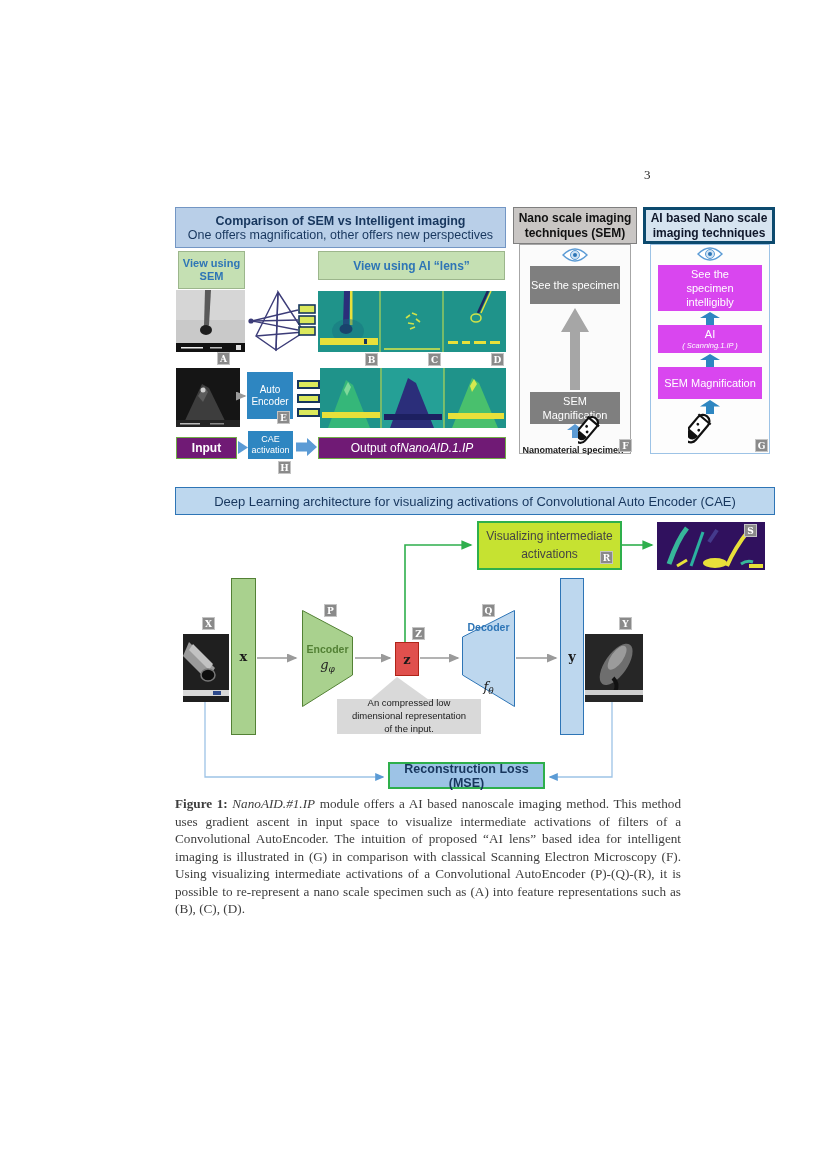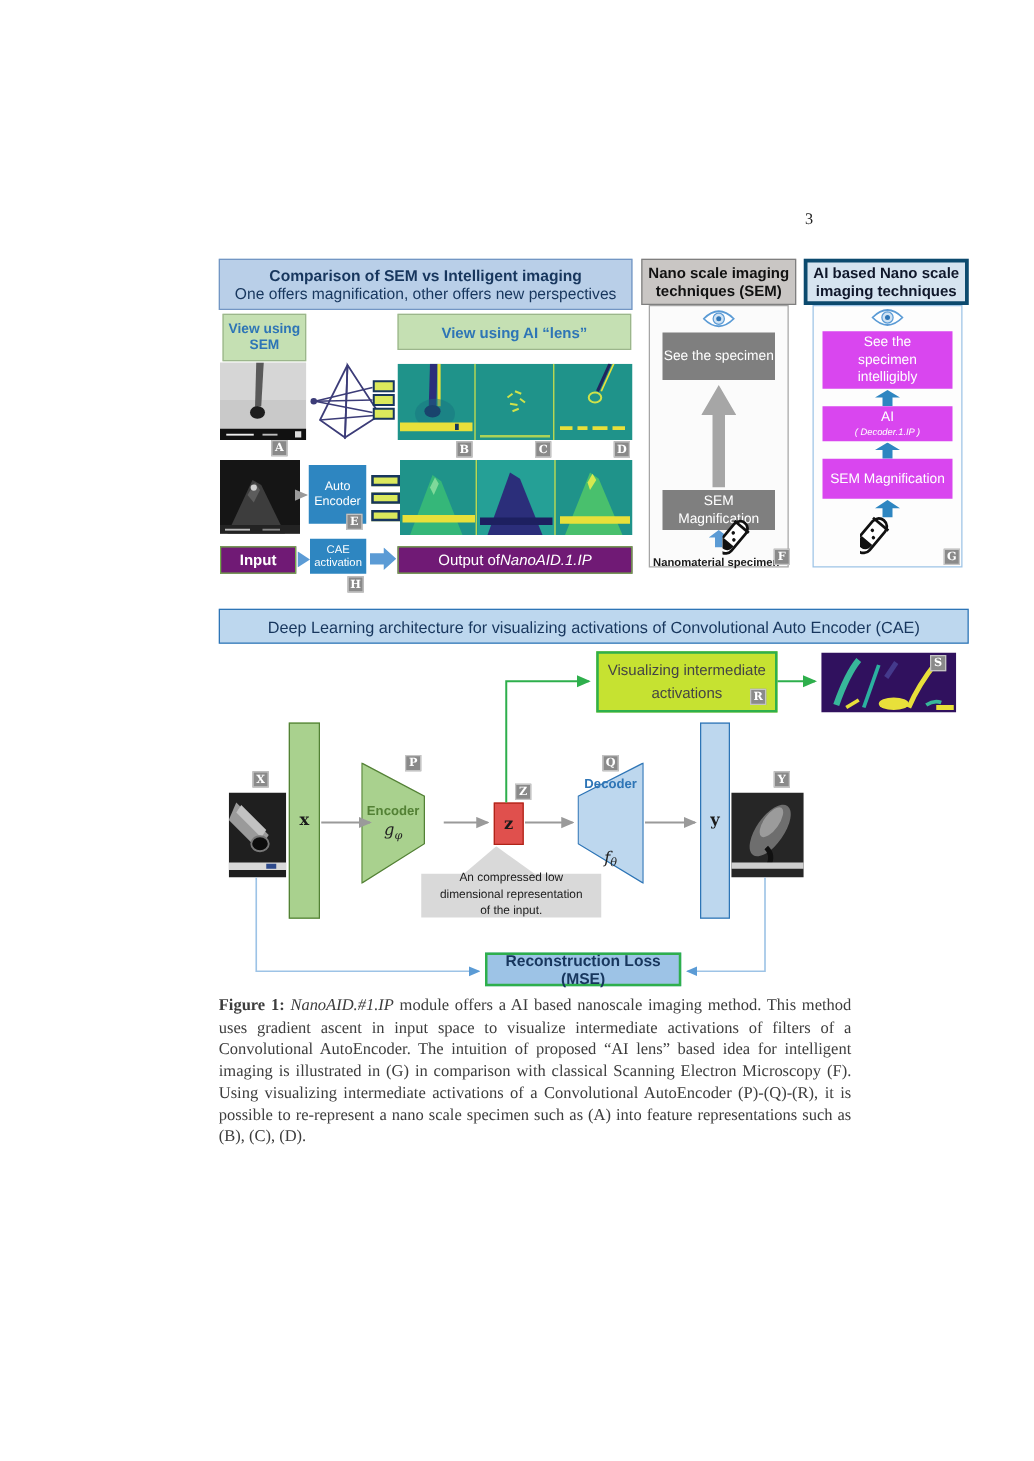--- a/index.html
+++ b/index.html
@@ -238,21 +238,21 @@
     </svg>
   </div>
   <div class="abs bbox ctr" style="left:658px;top:265px;width:104px;height:46px;padding:0 14px;">See the specimen intelligibly</div>
   <div class="abs" style="left:700px;top:312px;">
     <svg width="20" height="13">
         <polygon points="10,0 20,6 14,6 14,13 6,13 6,6 0,6" fill="#2e86c1"></polygon>
       </svg>
   </div>
   <div class="abs bbox ctr col" style="left:658px;top:325px;width:104px;height:28px;">
     <div>AI</div>
-    <div class="aibox-sub">( Decoder.1.IP )</div>
+    <div class="aibox-sub">( Scanning.1.IP )</div>
   </div>
   <div class="abs" style="left:700px;top:354px;">
     <svg width="20" height="13">
         <polygon points="10,0 20,6 14,6 14,13 6,13 6,6 0,6" fill="#2e86c1"></polygon>
       </svg>
   </div>
   <div class="abs bbox ctr" style="left:658px;top:367px;width:104px;height:32px;">SEM Magnification</div>
   <div class="abs" style="left:700px;top:400px;">
     <svg width="20" height="14">
         <polygon points="10,0 20,6.5 14,6.5 14,14 6,14 6,6.5 0,6.5" fill="#2e86c1"></polygon>
@@ -301,21 +301,21 @@
       <rect x="30" y="57" width="8" height="4" fill="#2e4a8c"></rect>
     </svg>
   </div>
   <div class="tag" style="left:202px;top:617px;">X</div>
 
   <div class="abs xrect ctr" style="left:231px;top:578px;width:25px;height:157px;">
     <span class="blk-letter">x</span>
   </div>
 
   <div class="tag" style="left:324px;top:604px;">P</div>
-  <div class="abs" style="left:289px;top:610px;width:51px;height:97px;">
+  <div class="abs" style="left:302px;top:610px;width:51px;height:97px;">
     <svg width="51" height="97">
       <polygon points="0.5,0.5 50.5,27 50.5,65 0.5,96.5" fill="#a9d18e" stroke="#538135" stroke-width="1"></polygon>
     </svg>
     <div class="abs ctr col" style="left:0;top:28px;width:51px;height:40px;">
       <div class="enc-label">Encoder</div>
       <div><span class="mathsym">g</span><span class="mathsub">φ</span></div>
     </div>
   </div>
 
   <div class="tag" style="left:412px;top:627px;">Z</div>

